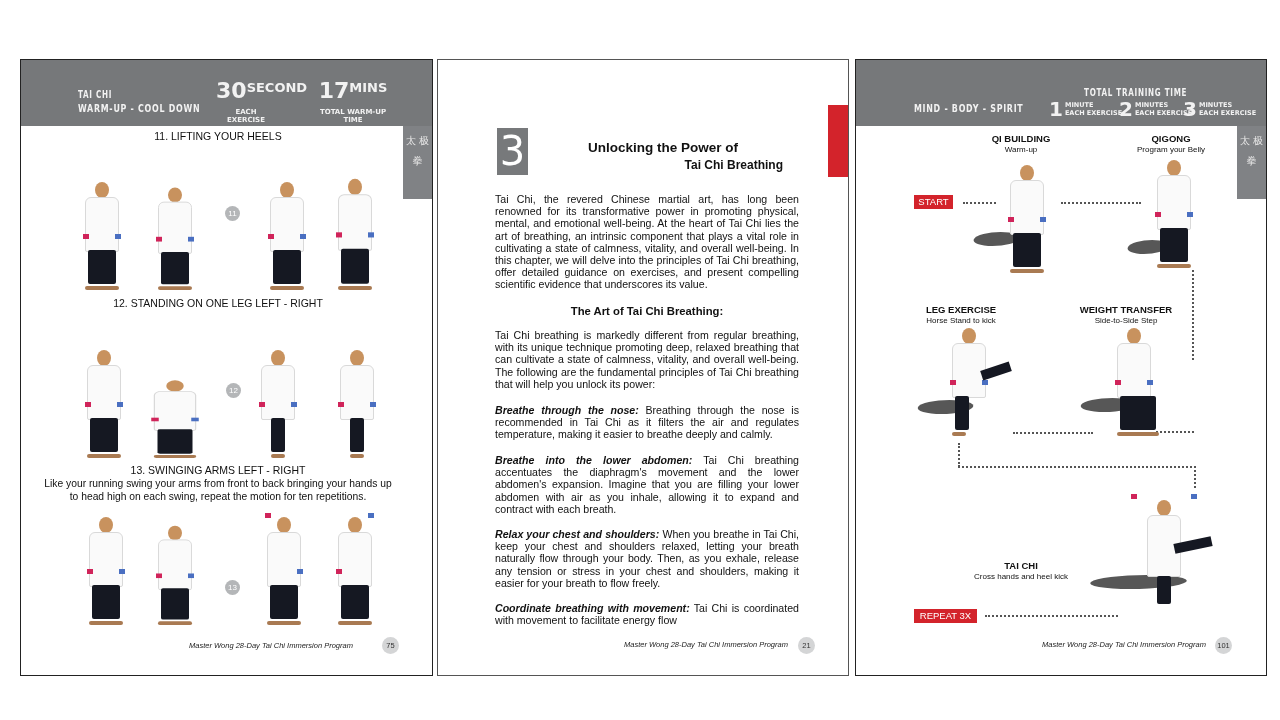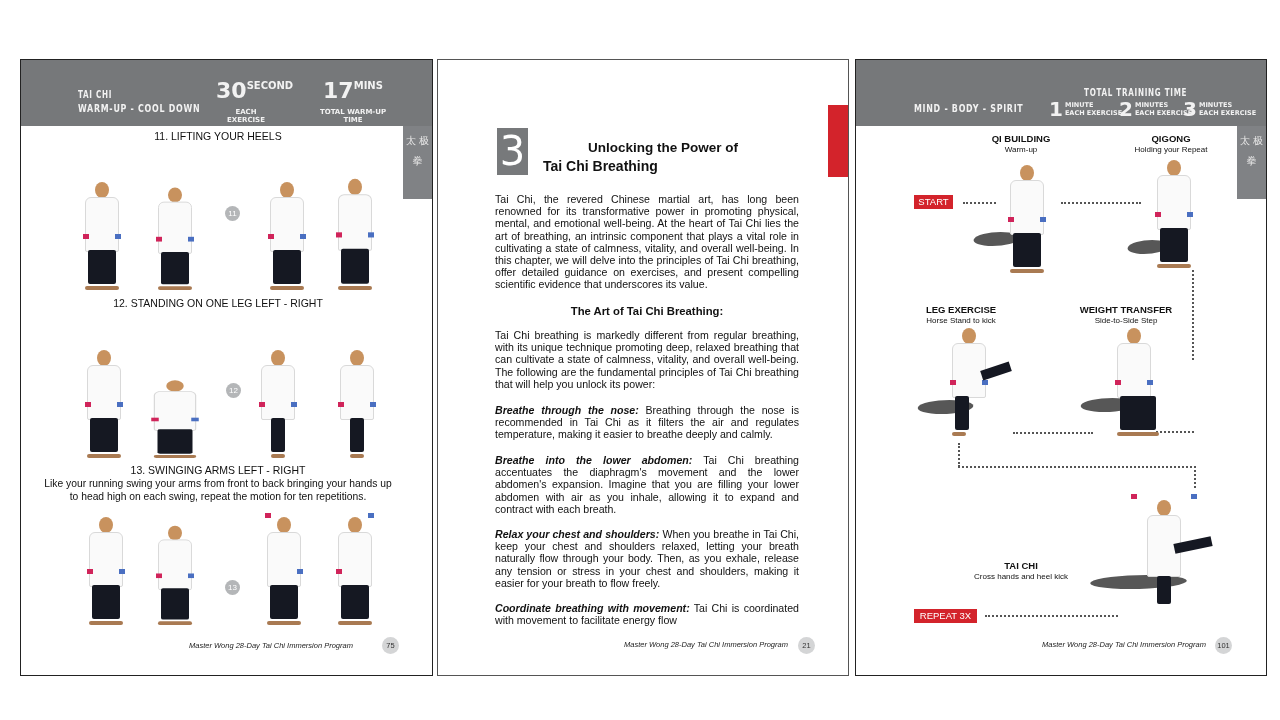--- a/index.html
+++ b/index.html
@@ -26,21 +26,21 @@
     background: #808285; color: #e6e6e6;
     font-family: "DejaVu Serif", serif; font-size: 10px; line-height: 20px;
     text-align: center; padding-top: 5px;
   }
 
   
   .lp-title1 { position: absolute; left: 57px; top: 29px; font-size: 10px; }
   .lp-title2 { position: absolute; left: 57px; top: 42px; font-size: 11px; letter-spacing: 2px; }
   .lp-stat { position: absolute; text-align: center; }
   .lp-stat .big { font-size: 22px; line-height: 22px; }
-  .lp-stat .sup { font-size: 10px; vertical-align: top; margin-top: 7px; }
+  .lp-stat .sup { font-size: 13px; vertical-align: top; margin-top: 7px; }
   .lp-stat .lbl { font-size: 7px; display: block; margin-top: 6px; }
 
   .ex { position: absolute; left: 0; width: 394px; text-align: center; }
   .ex-title { font-size: 10.5px; color: #111; }
   .ex-desc { font-size: 10.3px; line-height: 12.5px; color: #111; padding: 0 18px; margin-top: 2px; }
   .fig-row { position: absolute; left: 0; width: 394px; height: 110px; }
   .fig { position: absolute; bottom: 0; width: 46px; height: 108px; }
   .fig .head { position: absolute; left: 16px; top: 0; width: 14px; height: 16px; border-radius: 50%; background: #c8925e; }
   .fig .robe { position: absolute; left: 6px; top: 15px; width: 34px; height: 55px; background: #fafafa; border: 1px solid #d9d9d9; border-radius: 6px 6px 2px 2px; }
   .fig .pants { position: absolute; left: 9px; top: 68px; width: 28px; height: 34px; background: #151822; border-radius: 2px; }
@@ -59,21 +59,21 @@
     background: #d4d5d6; color: #333; font-size: 7.5px; line-height: 17px; text-align: center;
   }
 
   
   .red-tab { position: absolute; right: 0; top: 45px; width: 20px; height: 72px; background: #d3232b; }
   .chap-box {
     position: absolute; left: 59px; top: 68px; width: 31px; height: 47px; background: #77797b;
     color: #fff; font-size: 40px; line-height: 47px; text-align: center; font-family: "DejaVu Sans", sans-serif;
   }
   .chap-title { position: absolute; left: 105px; top: 80px; width: 240px; text-align: center; font-weight: bold; font-size: 13.5px; }
-  .chap-sub { position: absolute; left: 105px; top: 98px; width: 240px; text-align: left; font-weight: bold; font-size: 14px; }
+  .chap-sub { position: absolute; left: 105px; top: 98px; width: 240px; text-align: right; font-weight: bold; font-size: 12px; }
   .body-text {
     position: absolute; left: 57px; width: 304px; font-size: 10.6px; line-height: 12.2px;
     text-align: justify; color: #111;
   }
   .body-text b i, .body-text .lead { font-weight: bold; font-style: italic; }
   .section-h { position: absolute; left: 57px; width: 304px; text-align: center; font-weight: bold; font-size: 11.3px; }
 
   
   .rp-mbs { position: absolute; left: 58px; top: 42px; font-size: 11px; letter-spacing: 2px; }
   .rp-ttt { position: absolute; left: 228px; top: 27px; font-size: 10px; }
@@ -283,21 +283,21 @@
       <div class="head"></div>
       <div class="robe"></div>
       <div class="pants"></div>
       <div class="cuff-l"></div>
       <div class="cuff-r"></div>
       <div class="feet"></div>
     </div>
   <div class="dots-h" style="left:205px; top:142px; width:80px;"></div>
 
   <div class="step-title" style="left:265px; top:73px; width:100px;">QIGONG</div>
-  <div class="step-sub" style="left:255px; top:85px; width:120px;">Holding your Repeat</div>
+  <div class="step-sub" style="left:255px; top:85px; width:120px;">Program your Belly</div>
   <div class="shadow" style="left:272px; top:180px; width:40px;"></div>
   <div class="fig" style="left:295px; top:100px;">
       <div class="head"></div>
       <div class="robe"></div>
       <div class="pants"></div>
       <div class="cuff-l"></div>
       <div class="cuff-r"></div>
       <div class="feet"></div>
     </div>
   <div class="dots-v" style="left:336px; top:210px; height:90px;"></div>

